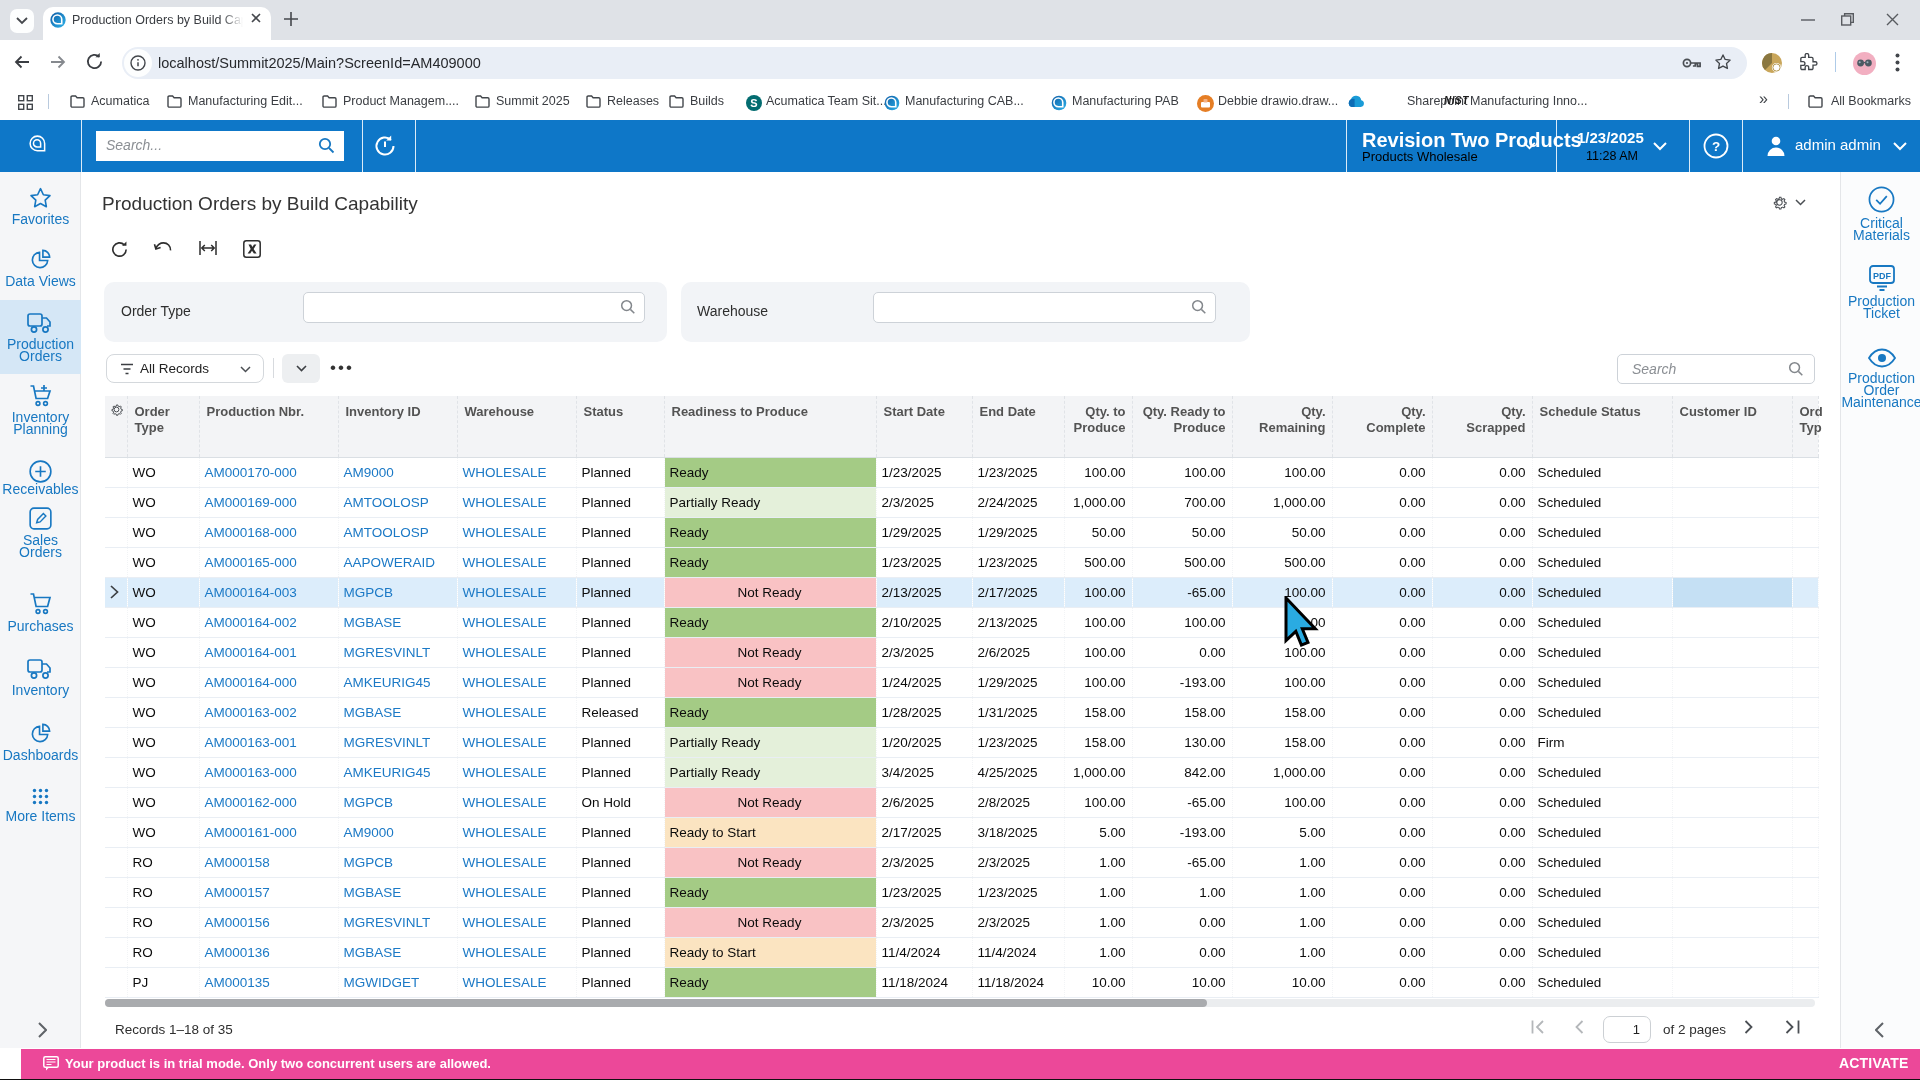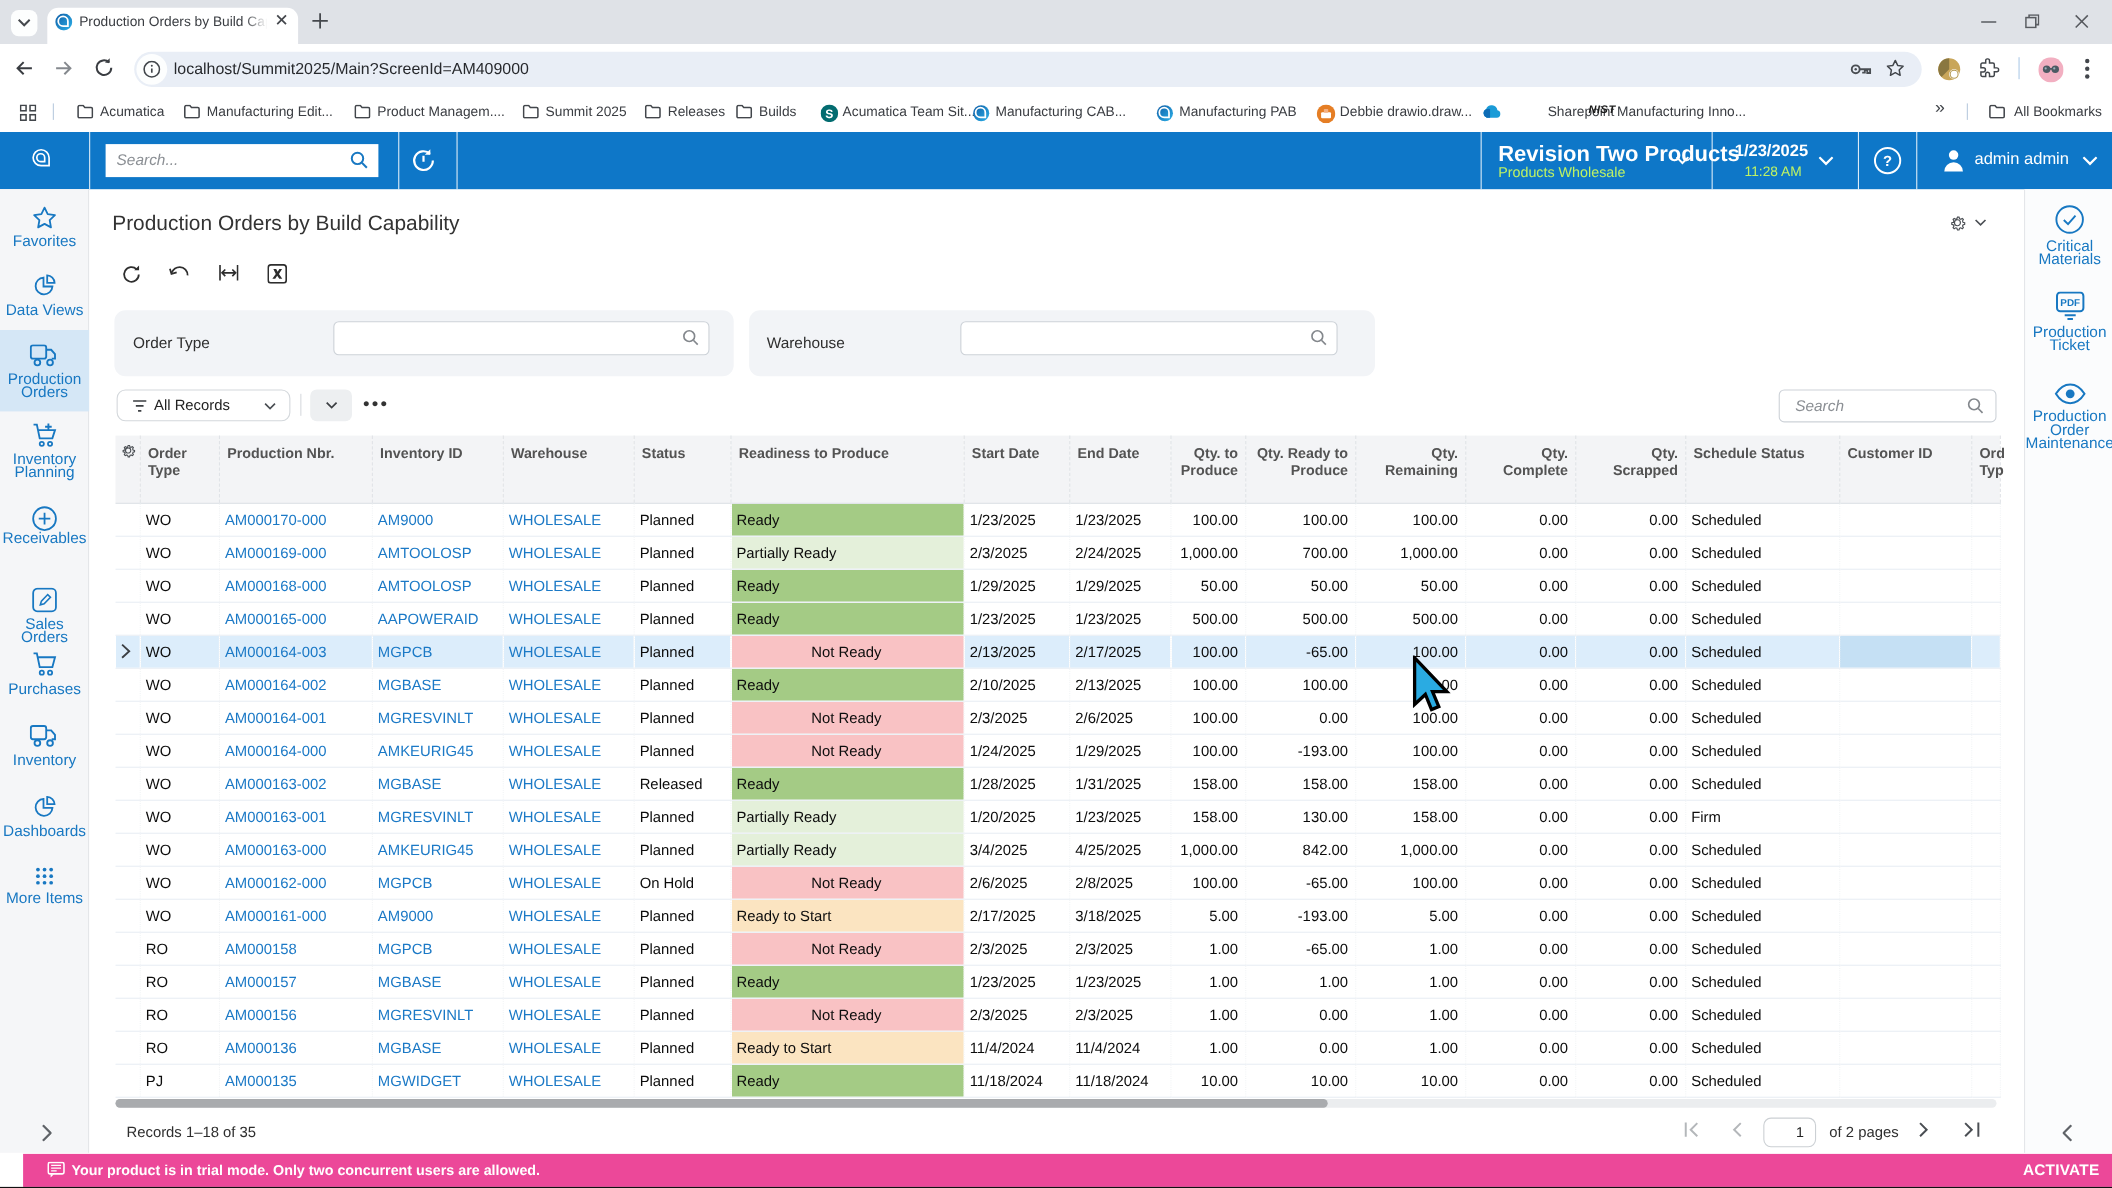--- a/index.html
+++ b/index.html
@@ -28,21 +28,21 @@
 .bkic { top:9px; }
 #bmdiv { left:48px; top:8px; width:1px; height:15px; background:#b9cade; }
 #bmdiv2 { left:1788px; top:8px; width:1px; height:15px; background:#b9cade; }
 
 
 #apphead { left:0; top:120px; width:1920px; height:52px; background:#0e77c8; }
 .hsep { position:absolute; top:0; width:1px; height:52px; background:rgba(255,255,255,.85); }
 #hsearch { position:absolute; left:96px; top:11px; width:248px; height:30px; background:#fff; }
 #hsearch span { position:absolute; left:10px; top:6px; font-size:14px; font-style:italic; color:#8b8f94; }
 .hbold { font-weight:bold; font-size:15px; color:#fff; }
-.hsmall { font-size:13.5px; color:#bef264;text-align:center; }
+.hsmall { font-size:13.5px; color:#000000;text-align:center; }
 
 
 #lsb { left:0; top:172px; width:81px; height:876px; background:#f5f6f8; border-right:1px solid #e4e6e9; }
 #rsb { left:1840px; top:172px; width:80px; height:876px; background:#fbfcfd; border-left:1px solid #e4e6e9; }
 .sbitem { position:absolute; left:0; width:81px; text-align:center; color:#1878c2; }
 .sblabel { font-size:14px; line-height:12px; color:#1878c2; }
 .sbico { display:flex; justify-content:center; }
 #lsbsel { position:absolute; left:0; top:128px; width:81px; height:74px; background:#d5e7f6; }
 #title { left:102px; top:193px; font-size:19px; color:#333; }
 .tbico { top:240px; color:#2e2e2e; }
@@ -409,21 +409,21 @@
     </div>
   <div class="sbitem" style="top:288px;">
       <div class="sbico">
         <svg width="23" height="23" viewBox="0 0 24 24">
           <circle cx="12" cy="12" r="10.8" fill="none" stroke="#1878c2" stroke-width="1.7"></circle>
           <path d="M12 6.5v11M6.5 12h11" stroke="#1878c2" stroke-width="1.7"></path>
         </svg>
       </div>
       <div class="sblabel" style="margin-top:0;">Receivables</div>
     </div>
-  <div class="sbitem" style="top:362px;">
+  <div class="sbitem" style="top:335px;">
       <div class="sbico">
         <svg width="23" height="23" viewBox="0 0 24 24">
           <rect x="1.2" y="1.2" width="21.6" height="21.6" rx="4" fill="none" stroke="#1878c2" stroke-width="1.7"></rect>
           <path d="M8 16.5l1-3.5 6-6.2 2.6 2.6-6 6.2-3.6.9z" fill="none" stroke="#1878c2" stroke-width="1.5"></path>
         </svg>
       </div>
       <div class="sblabel" style="margin-top:4px;">Sales Orders</div>
     </div>
   <div class="sbitem" style="top:420px;">
       <div class="sbico">

